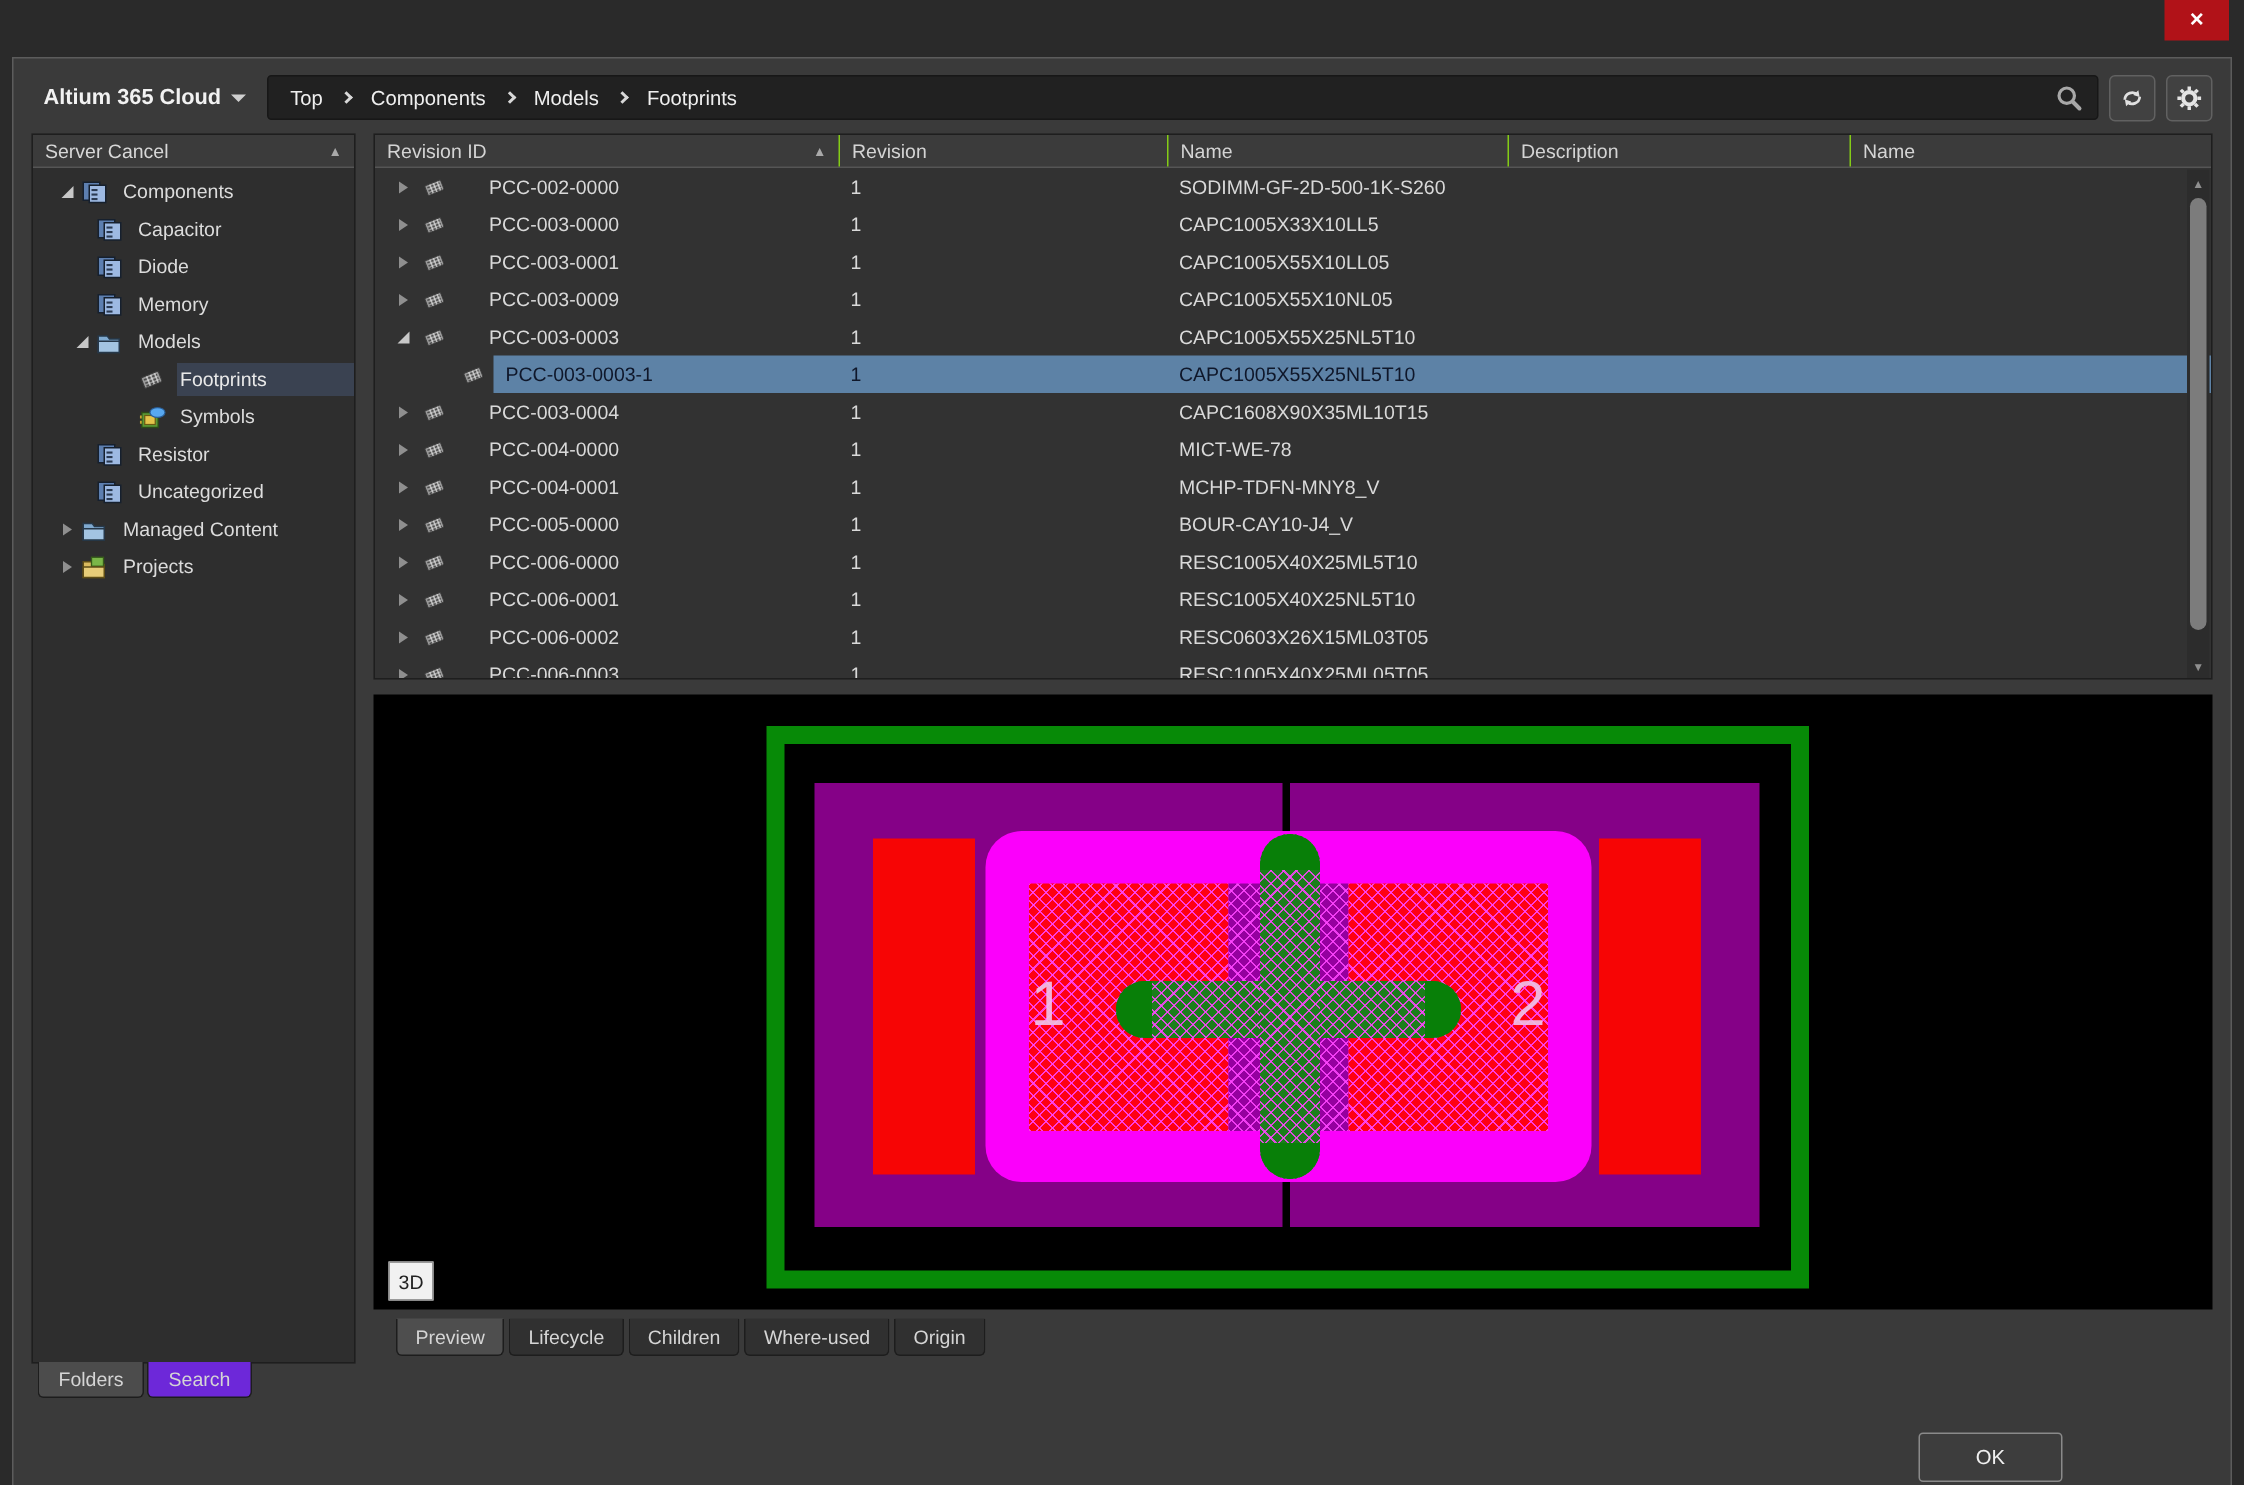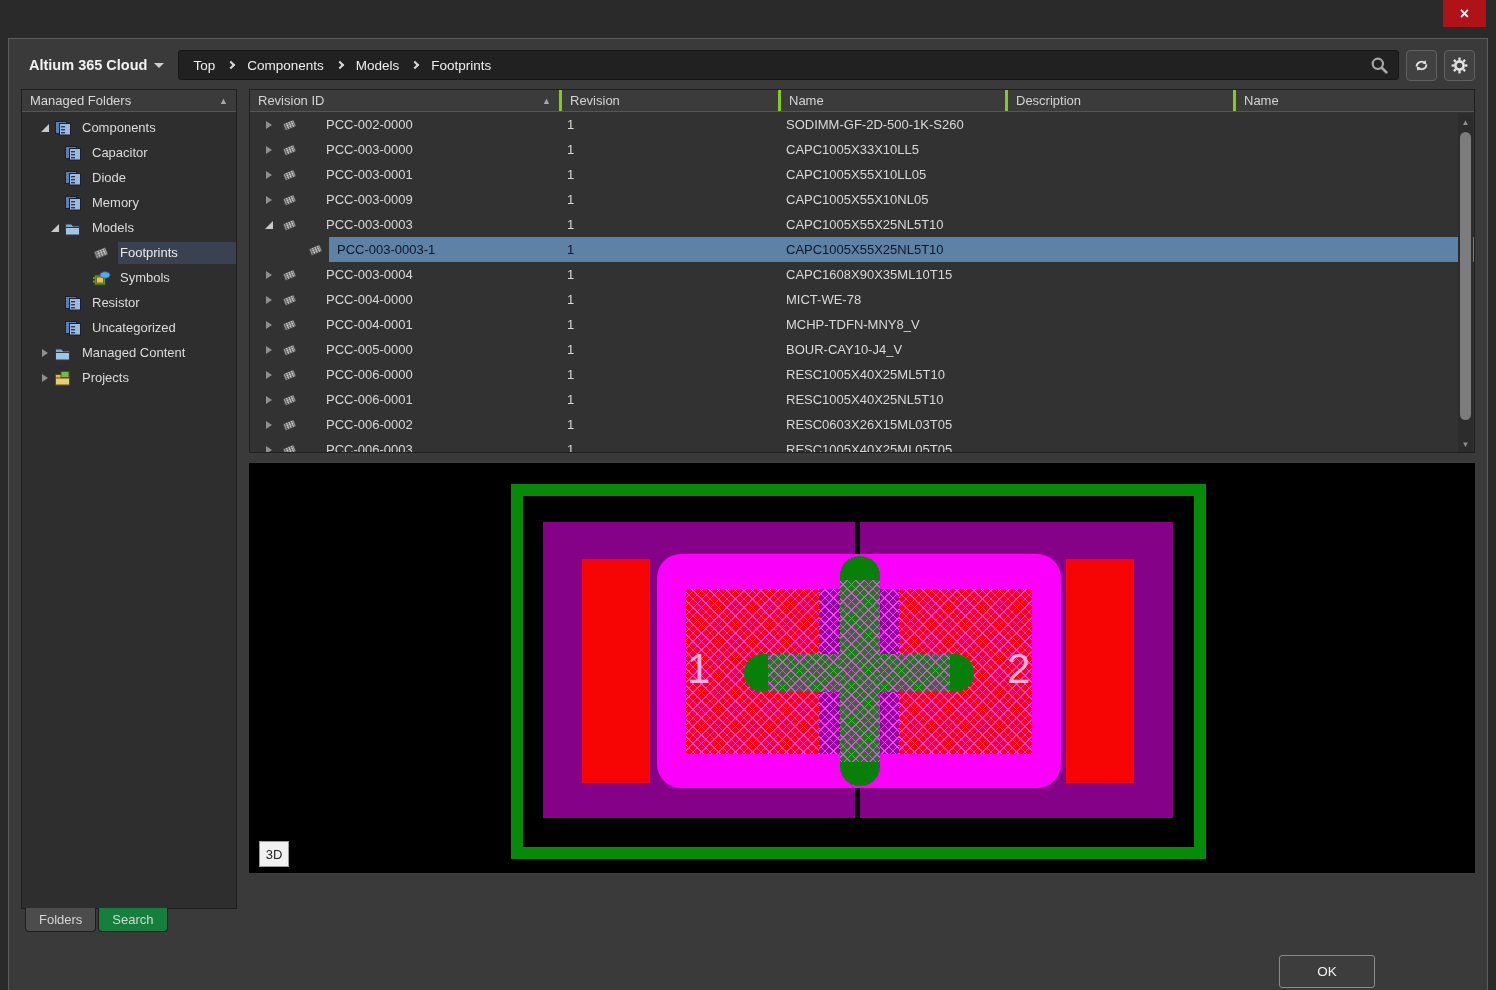--- a/index.html
+++ b/index.html
@@ -38,29 +38,29 @@
   .titem { height:25px; display:flex; align-items:center; color:#dcdcdc; font-size:13px; cursor:pointer; }
   .titem .pad0{ width:14px;} .titem .pad1{ width:42px;} .titem .pad2{ width:70px;}
   .exp { width:18px; height:16px; display:flex; align-items:center; justify-content:center; flex:none; }
   .exp.closed::after { content:""; border-left:6px solid #8f8f8f; border-top:4px solid transparent; border-bottom:4px solid transparent; }
   .exp.open::after { content:""; border-bottom:8px solid #c8c8c8; border-left:8px solid transparent; }
   .ticon { width:19px; height:16px; flex:none; margin-right:7px; }
   .tlabel { padding:3px 8px 4px 2px; flex:1; }
   .titem.sel .tlabel { background:#3a4251; color:#e9e9e9; }
   .side-tabs { position:absolute; left:16px; top:869px; display:flex; }
   .stab { height:24px; padding:0 13px; display:flex; align-items:center; font-size:13px; color:#d5d5d5;
-    background:#15803d; border:1px solid #1d1d1d; border-top:none; border-radius:0 0 4px 4px; margin-right:2px; cursor:pointer; }
+    background:#6d28d9; border:1px solid #1d1d1d; border-top:none; border-radius:0 0 4px 4px; margin-right:2px; cursor:pointer; }
   .stab.active { background:#4c4c4c; }
 
   
   .main { position:absolute; left:240px; top:50px; width:1226px; }
   .table { height:364px; background:#323232; border:1px solid #1e1e1e; position:relative; overflow:hidden; }
   .thead { height:22px; background:#3b3b3b; border-bottom:1px solid #555; display:flex; color:#d4d4d4; font-size:13px; }
   .th { display:flex; align-items:center; padding:0 8px; position:relative; }
-  .th + .th { border-left:3px solid #84cc16; }
+  .th + .th { border-left:1px solid #84cc16; }
   .th-id{ width:309px; } .th-rev{ width:219px; } .th-name{ width:227px; } .th-desc{ width:228px; } .th-note{ flex:1; }
   .th-id .sort { position:absolute; right:8px; color:#a9a9a9; font-size:9px; }
   .rows { height:342px; overflow:hidden; }
   .trow { height:25px; display:flex; align-items:center; color:#d9d9d9; font-size:13px; cursor:pointer; }
   .gut { width:68px; flex:none; display:flex; align-items:center; padding-left:10px; }
   .trow.child .gut { width:79px; padding-left:56px; }
   .fpi { width:20px; height:14px; flex:none; }
   .gut .exp { margin-right:2px; }
   .band { flex:1; height:100%; display:flex; align-items:center; }
   .cell { padding-left:8px; white-space:nowrap; overflow:hidden; }
@@ -205,21 +205,21 @@
     </div>
     <div class="tool-btn">
       <svg width="17" height="17" viewBox="0 0 17 17">
           <use href="#i-gear"></use>
         </svg>
     </div>
   </div>
 
   <div class="sidebar">
     <div class="panel-hd">
-      <span>Managed Folders</span>
+      <span>Server Cancel</span>
       <span class="sort">▲</span>
     </div>
     <div class="tree">
       <div class="titem">
           <span class="pad0"></span>
           <span class="exp open"></span>
           <svg class="ticon" viewBox="0 0 18 16">
             <use href="#i-stack"></use>
           </svg>
           <span class="tlabel">Components</span>
@@ -557,17 +557,24 @@
       <div class="abs fp-cv lattice" style="background-color: rgb(27, 126, 27);"></div>
       <div class="abs cap t"></div>
       <div class="abs cap b"></div>
       <div class="abs cap l"></div>
       <div class="abs cap r"></div>
       <div class="abs fp-num n1">1</div>
       <div class="abs fp-num n2">2</div>
       <div class="abs badge-3d">3D</div>
     </div>
 
+    <div class="ptabs">
+      <div class="ptab active">Preview</div>
+      <div class="ptab">Lifecycle</div>
+      <div class="ptab">Children</div>
+      <div class="ptab">Where-used</div>
+      <div class="ptab">Origin</div>
+    </div>
   </div>
 
   <div class="btn ok">OK</div>
   <div class="btn cancel">Cancel</div>
 </div>
 
 </body></html>

